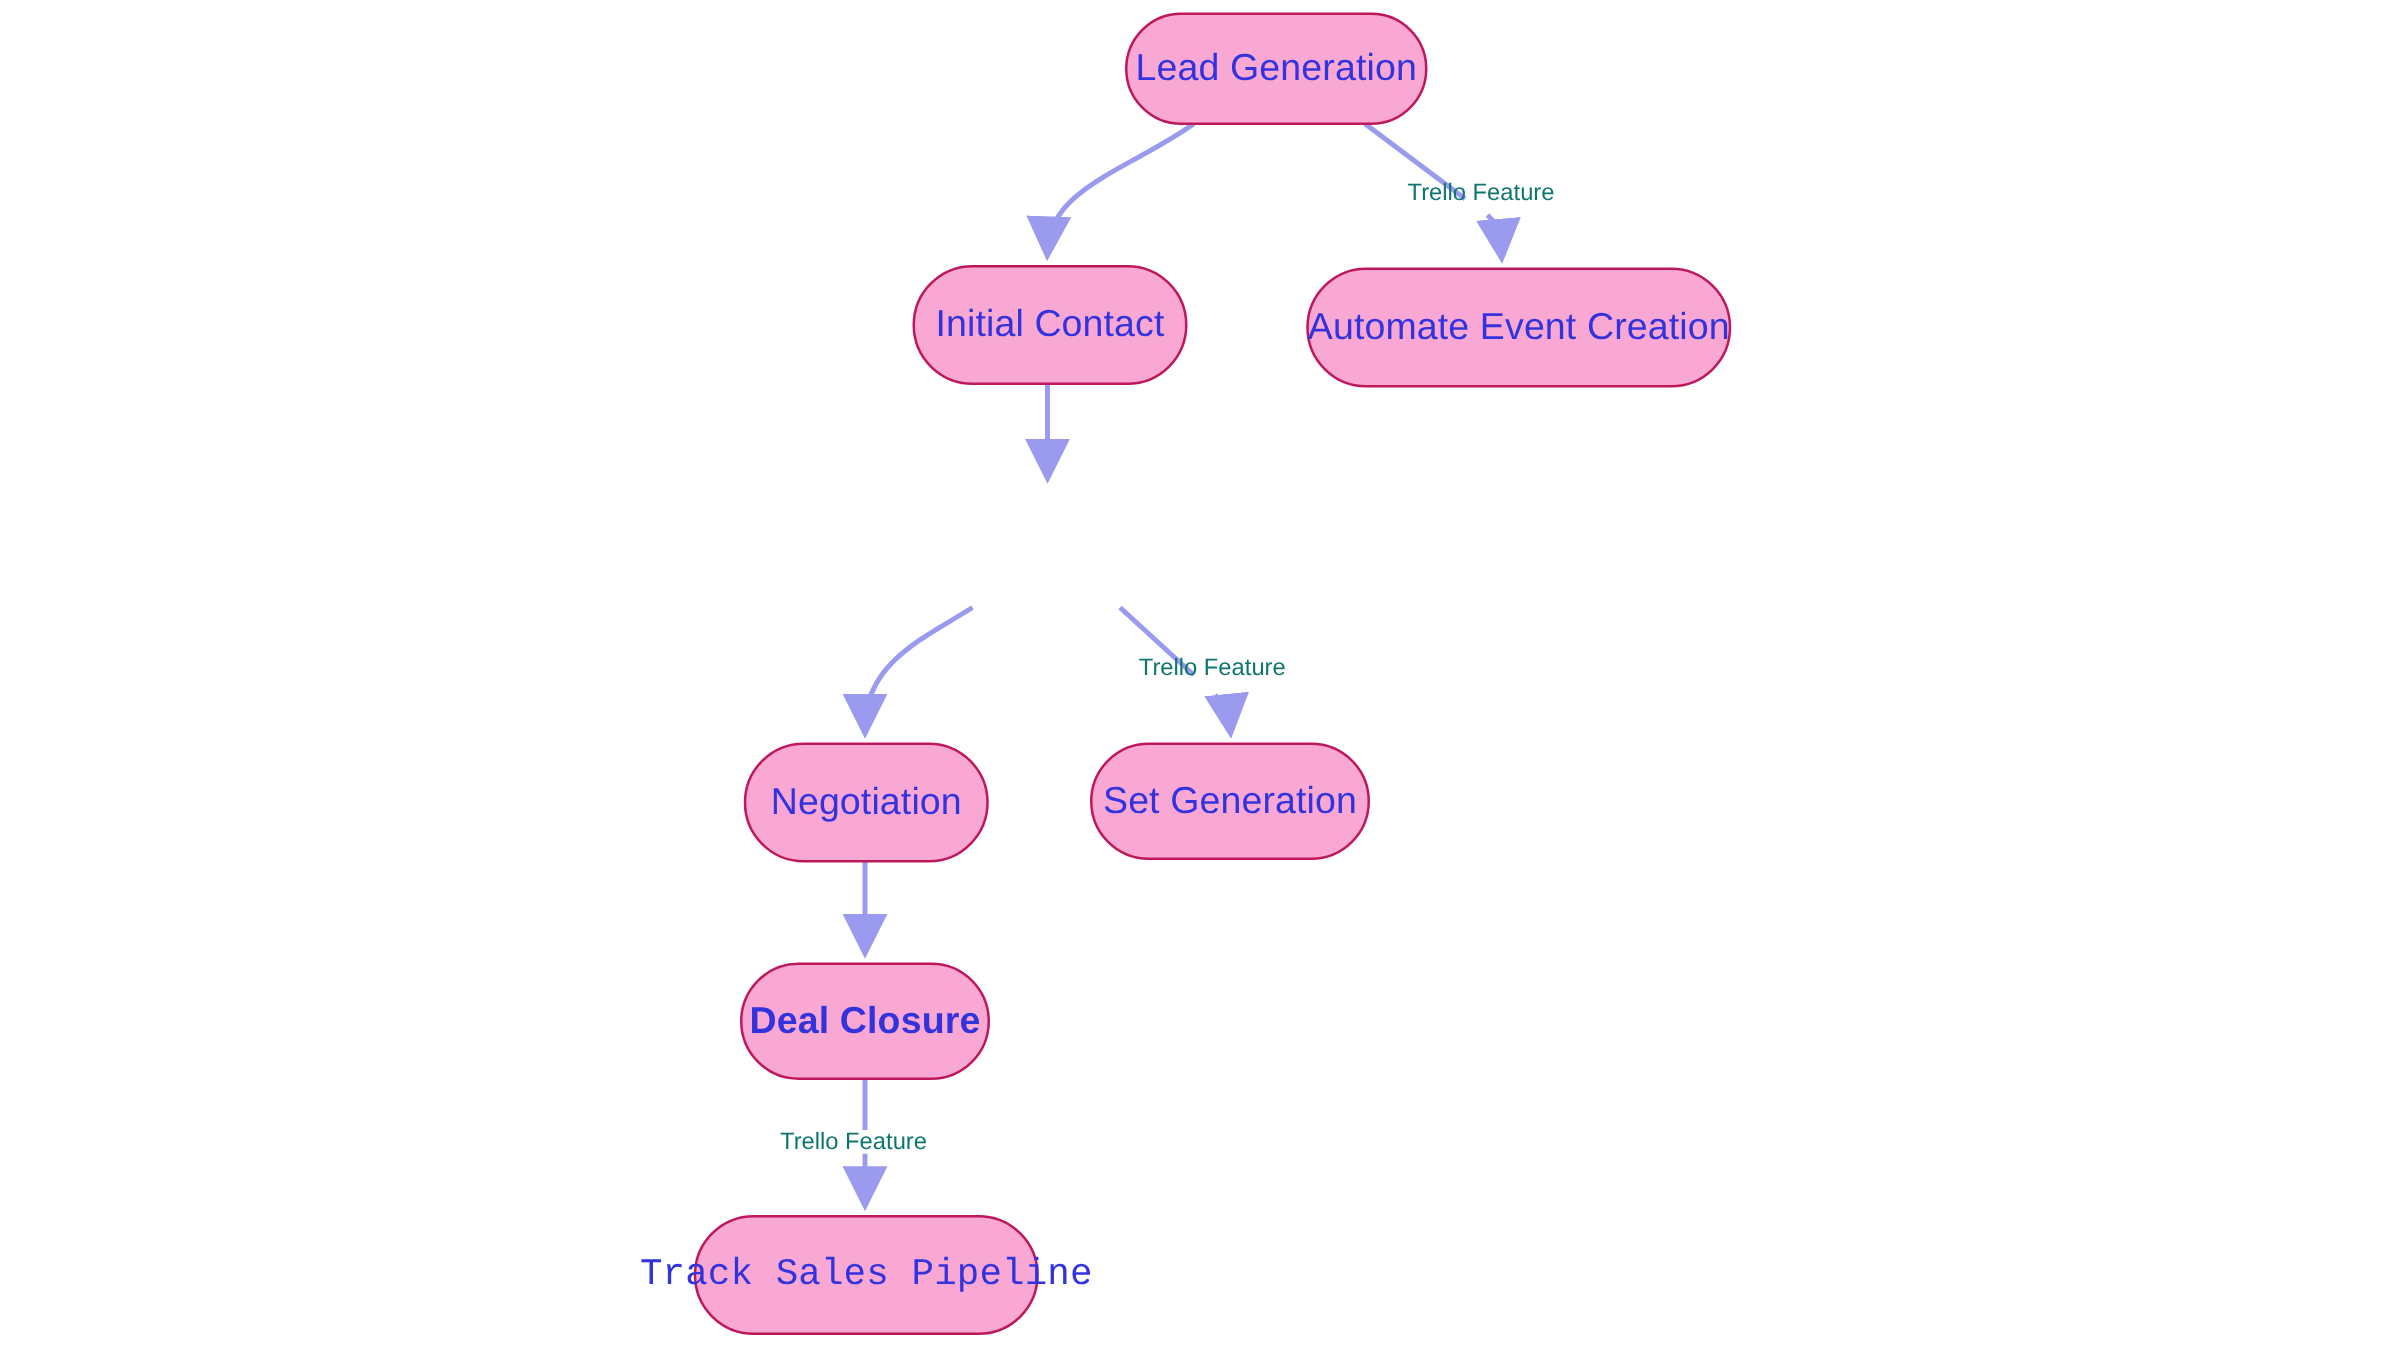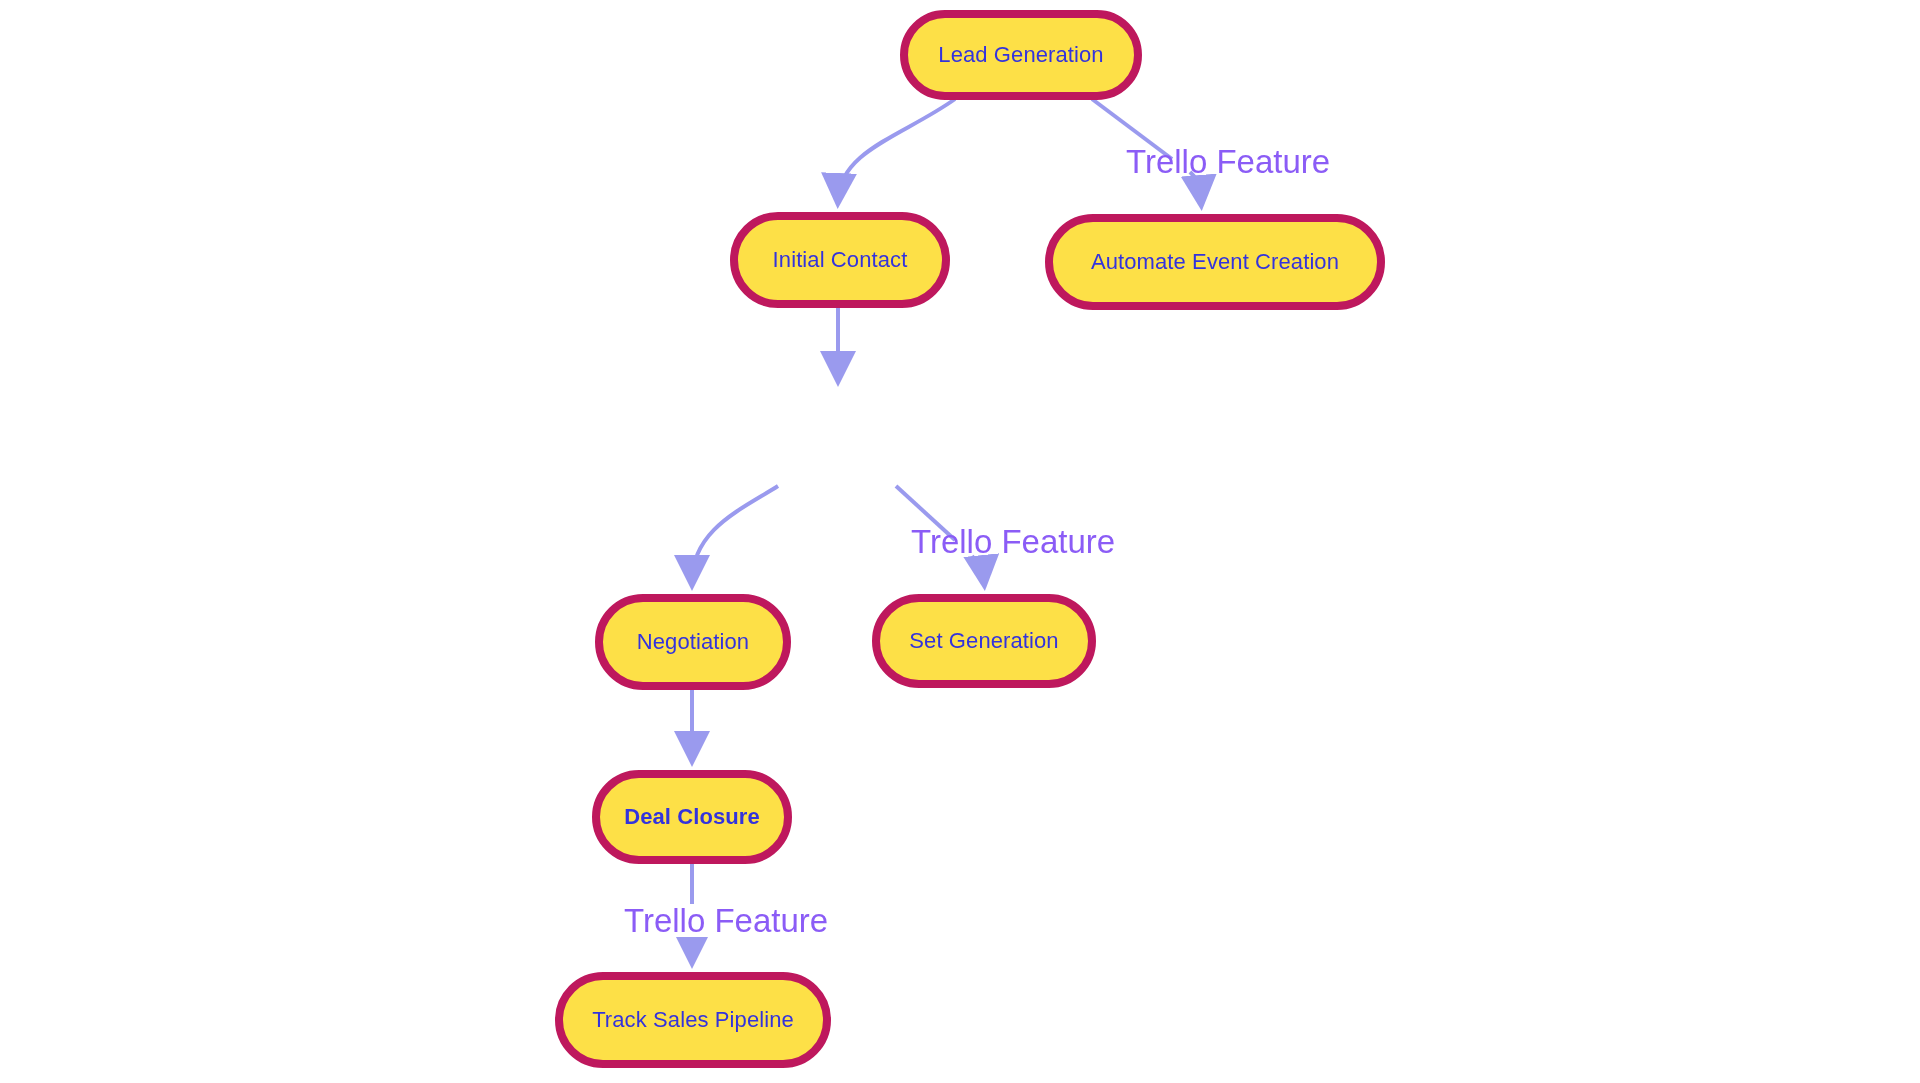--- a/index.html
+++ b/index.html
@@ -25,39 +25,39 @@
     top: 0;
     width: 1920px;
     height: 1083px;
   }
   .node {
     position: absolute;
     box-sizing: border-box;
     display: flex;
     align-items: center;
     justify-content: center;
-    background: #fde047;
-    border: 8px solid #be185d;
+    background: #f9a8d4;
+    border: 2px solid #be185d;
     border-radius: 999px;
     color: #3333dd;
-    font-size: 22px;
+    font-size: 30px;
     font-family: "Liberation Sans", sans-serif;
     font-weight: 400;
     letter-spacing: 0.1px;
     white-space: nowrap;
     z-index: 2;
   }
   .node-label {
     color: #3333dd;
     line-height: 1;
   }
   .edge-label {
     position: absolute;
-    color: #8b5cf6;
-    font-size: 33px;
+    color: #0f766e;
+    font-size: 19px;
     font-family: "Liberation Sans", sans-serif;
     white-space: nowrap;
     background: transparent;
     z-index: 3;
     line-height: 1;
   }
 </style>
 </head>
 <body>
 
@@ -105,21 +105,21 @@
   </div>
 
   <div class="node" style="left:872px; top:594px; width:224px; height:94px;">
     <span class="node-label">Set Generation</span>
   </div>
 
   <div class="node" style="left:592px; top:770px; width:200px; height:94px;font-weight:bold;">
     <span class="node-label">Deal Closure</span>
   </div>
 
-  <div class="node" style="left:555px; top:972px; width:276px; height:96px;">
+  <div class="node" style="left:555px; top:972px; width:276px; height:96px;font-family:Liberation Mono, monospace;">
     <span class="node-label">Track Sales Pipeline</span>
   </div>
 
   <div class="edge-label" style="left:1126px; top:145px;">Trello Feature</div>
 
   <div class="edge-label" style="left:911px; top:525px;">Trello Feature</div>
 
   <div class="edge-label" style="left:620px; top:904px; background:#ffffff; padding:0 4px;">Trello Feature</div>
 
 </div>

